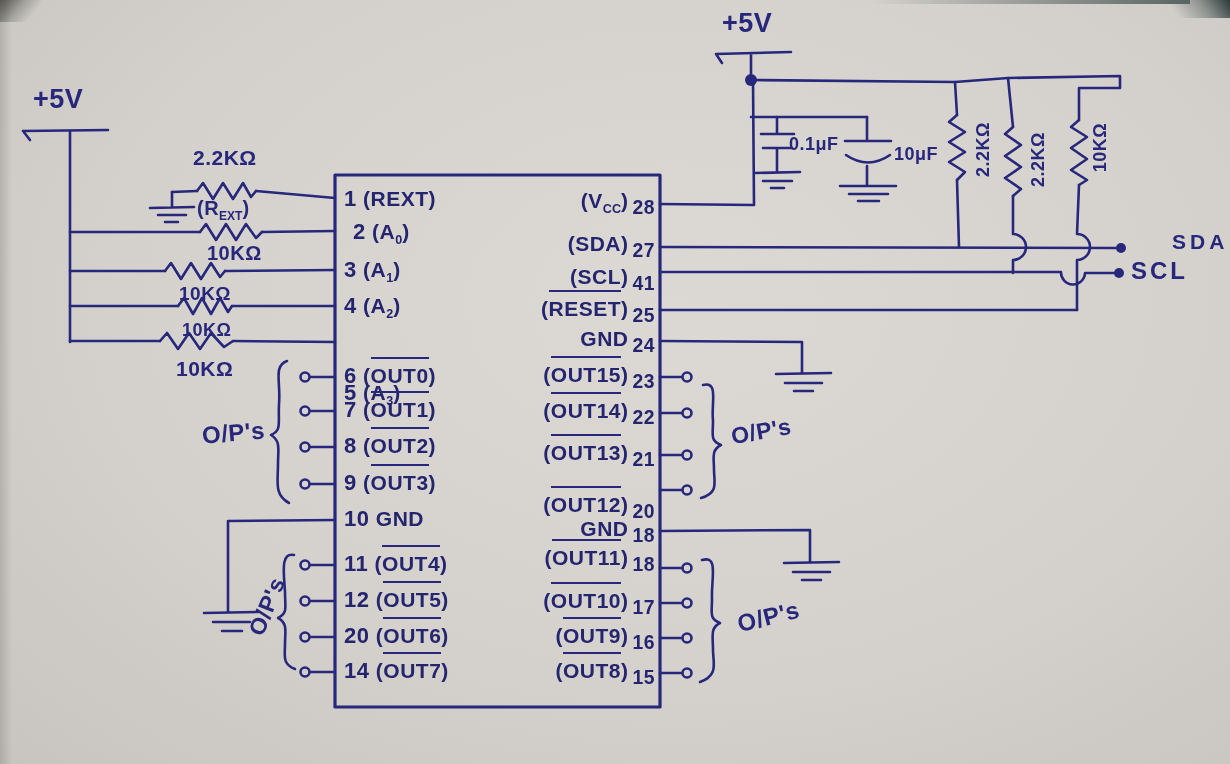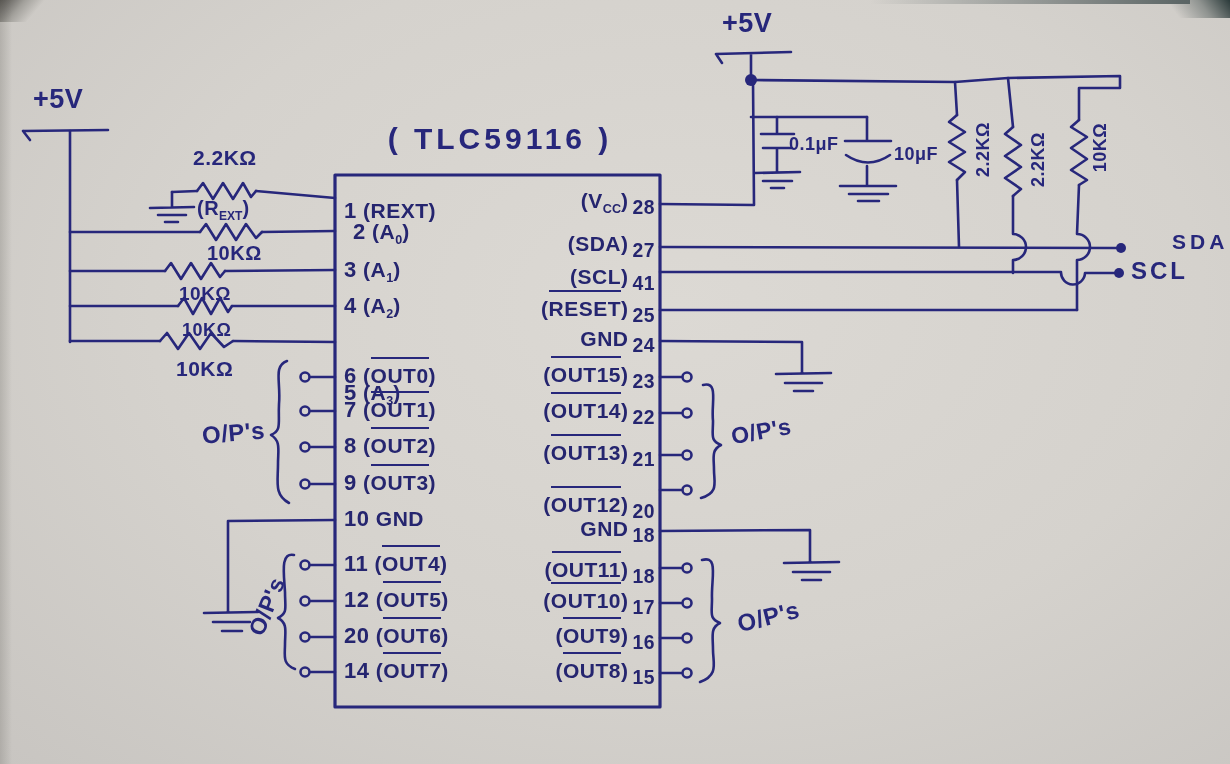--- a/index.html
+++ b/index.html
@@ -117,21 +117,20 @@
     <path d="M660,531 L810,530 L810,562 M784,563 L839,562 M793,572 L830,572 M802,580 L821,580"></path>
 
     <path d="M660,568 L681,568 M660,603 L681,603 M660,638 L681,638 M660,673 L681,673"></path>
     <circle cx="687" cy="568" r="4.5"></circle>
       <circle cx="687" cy="603" r="4.5"></circle>
     <circle cx="687" cy="638" r="4.5"></circle>
       <circle cx="687" cy="673" r="4.5"></circle>
     <path d="M702,560 C719,555 711,579 712,599 C712,613 709,619 720,623 C710,628 713,636 713,650 C713,663 719,675 700,682"></path>
   </svg>
 
-  <div class="lbl" style="left:340px;top:122px;width:320px;text-align:center;font-size:30px;letter-spacing:4px;">( TLC59116 )</div>
 
   <div class="lbl" style="left:33px;top:84px;font-size:27px;">+5V</div>
   <div class="lbl" style="left:722px;top:8px;font-size:27px;">+5V</div>
 
   <div class="lbl" style="left:193px;top:146px;font-size:21px;">2.2KΩ</div>
   <div class="lbl" style="left:197px;top:197px;font-size:20px;"><span>(R</span><sub>EXT</sub><span>)</span></div>
   <div class="lbl" style="left:207px;top:242px;font-size:20px;font-weight:800;">10KΩ</div>
   <div class="lbl" style="left:179px;top:283px;font-size:19px;">10KΩ</div>
   <div class="lbl" style="left:182px;top:320px;font-size:18px;">10KΩ</div>
   <div class="lbl" style="left:176px;top:357px;font-size:21px;">10KΩ</div>
@@ -145,21 +144,21 @@
   <div class="lbl" style="left:894px;top:144px;font-size:18px;">10μF</div>
 
   <div class="lbl rot90" style="left:943px;top:139px;width:80px;font-size:18px;">2.2KΩ</div>
   <div class="lbl rot90" style="left:998px;top:149px;width:80px;font-size:18px;">2.2KΩ</div>
   <div class="lbl rot90" style="left:1060px;top:137px;width:80px;font-size:18px;">10KΩ</div>
 
   <div class="lbl" style="left:1136px;top:230px;font-size:21px;letter-spacing:4px;margin-left:36px;">SDA</div>
   <div class="lbl" style="left:1131px;top:257px;font-size:24px;letter-spacing:3px;">SCL</div>
 
   <div id="left-pins">
-      <div class="pin-row left" style="top: 198px;"><span class="pnum">1</span> (REXT)</div>
+      <div class="pin-row left" style="top: 186px;"><span class="pnum">1</span> (REXT)</div>
       <div class="pin-row left" style="top: 219px; margin-left: 9px;"><span class="pnum">2</span> (A<sub>0</sub>)</div>
       <div class="pin-row left" style="top: 257px;"><span class="pnum">3</span> (A<sub>1</sub>)</div>
       <div class="pin-row left" style="top: 293px;"><span class="pnum">4</span> (A<sub>2</sub>)</div>
       <div class="pin-row left" style="top: 336px; margin-top: 44px;"><span class="pnum">5</span> (A<sub>3</sub>)</div>
       <div class="pin-row left" style="top: 363px;"><span class="pnum">6</span> (<span class="ov">OUT0</span>)</div>
       <div class="pin-row left" style="top: 397px;"><span class="pnum">7</span> (<span class="ov">OUT1</span>)</div>
       <div class="pin-row left" style="top: 433px;"><span class="pnum">8</span> (<span class="ov">OUT2</span>)</div>
       <div class="pin-row left" style="top: 470px; text-align: center;"><span class="pnum">9</span> (<span class="ov">OUT3</span>)</div>
       <div class="pin-row left" style="top: 506px;"><span class="pnum">10</span> GND</div>
       <div class="pin-row left" style="top: 551px;"><span class="pnum">11</span> (<span class="ov">OUT4</span>)</div>
@@ -171,18 +170,18 @@
       <div class="pin-row right" style="top: 189px;">(V<sub>CC</sub>)<span class="pnum low">28</span></div>
       <div class="pin-row right" style="top: 232px;">(SDA)<span class="pnum low">27</span></div>
       <div class="pin-row right" style="top: 265px;">(SCL)<span class="pnum low">41</span></div>
       <div class="pin-row right" style="top: 297px;">(<span class="ov">RESET</span>)<span class="pnum low">25</span></div>
       <div class="pin-row right" style="top: 327px;">GND<span class="pnum low">24</span></div>
       <div class="pin-row right" style="top: 363px;">(<span class="ov">OUT15</span>)<span class="pnum low">23</span></div>
       <div class="pin-row right" style="top: 399px;">(<span class="ov">OUT14</span>)<span class="pnum low">22</span></div>
       <div class="pin-row right" style="top: 441px;">(<span class="ov">OUT13</span>)<span class="pnum low">21</span></div>
       <div class="pin-row right" style="top: 493px;">(<span class="ov">OUT12</span>)<span class="pnum low">20</span></div>
       <div class="pin-row right" style="top: 517px;">GND<span class="pnum low">18</span></div>
-      <div class="pin-row right" style="top: 558px;">(<span class="ov">OUT11</span>)<span class="pnum low">18</span></div>
+      <div class="pin-row right" style="top: 546px;">(<span class="ov">OUT11</span>)<span class="pnum low">18</span></div>
       <div class="pin-row right" style="top: 589px;">(<span class="ov">OUT10</span>)<span class="pnum low">17</span></div>
       <div class="pin-row right" style="top: 624px;">(<span class="ov">OUT9</span>)<span class="pnum low">16</span></div>
       <div class="pin-row right" style="top: 659px;">(<span class="ov">OUT8</span>)<span class="pnum low">15</span></div>
     </div>
 </div>
 
 </body></html>

